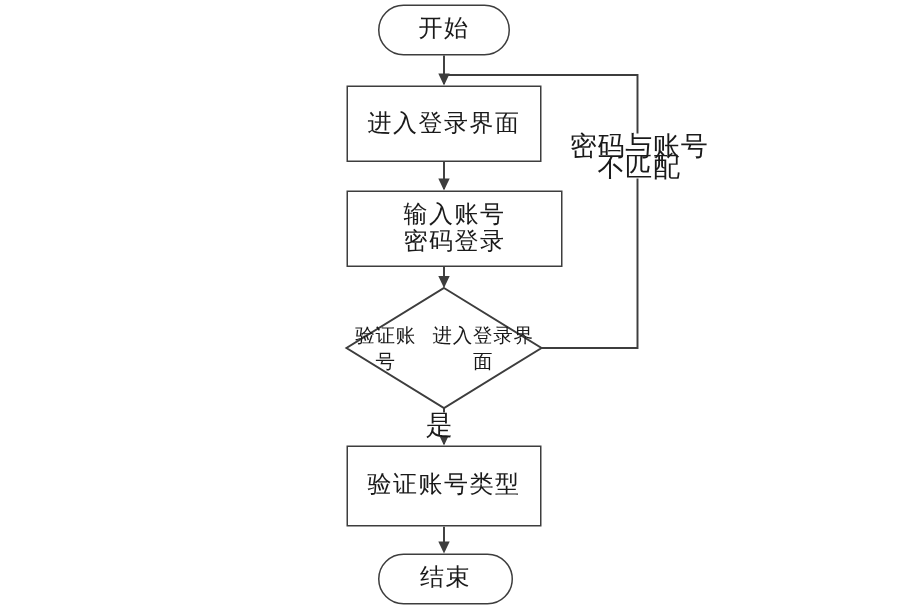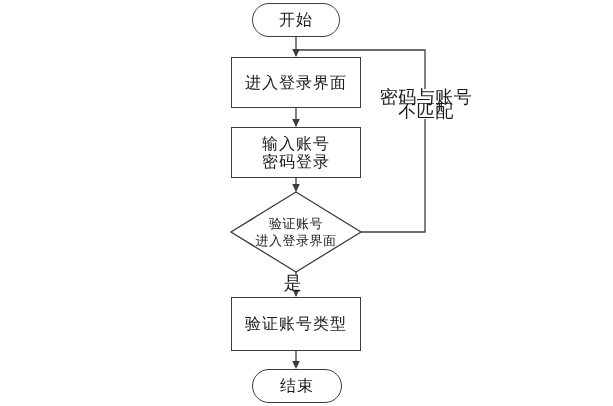--- a/index.html
+++ b/index.html
@@ -58,21 +58,21 @@
   .process {
     border: 1.4px solid var(--line);
   }
   .terminator {
     border: 1.3px solid var(--line);
     border-radius: 17px;
   }
   .diamond-label {
     position: absolute;
     display: flex;
-    flex-direction: column;
+    flex-direction: row;
     align-items: center;
     justify-content: center;
     text-align: center;
     font-size: 13px;
     letter-spacing: 0.5px;
     line-height: 17px;
     background: transparent;
     pointer-events: none;
   }
   .edge-label {
@@ -117,21 +117,21 @@
   </svg>
 
   <div class="node terminator" style="left:252px; top:3px; width:88px; height:34px;">
     <span>开始</span>
   </div>
 
   <div class="node process" style="left:231px; top:57px; width:130px; height:51px;">
     <span>进入登录界面</span>
   </div>
 
-  <div class="node process" style="left:231px; top:127px; width:130px; height:51px;">
+  <div class="node process" style="left:231px; top:127px; width:144px; height:51px;">
     <span>输入账号</span>
     <span>密码登录</span>
   </div>
 
   <div class="diamond-label" style="left:231px; top:207px; width:130px; height:50px;">
     <span>验证账号</span>
     <span>进入登录界面</span>
   </div>
 
   <div class="edge-label" style="left:293px; top:283px;">

